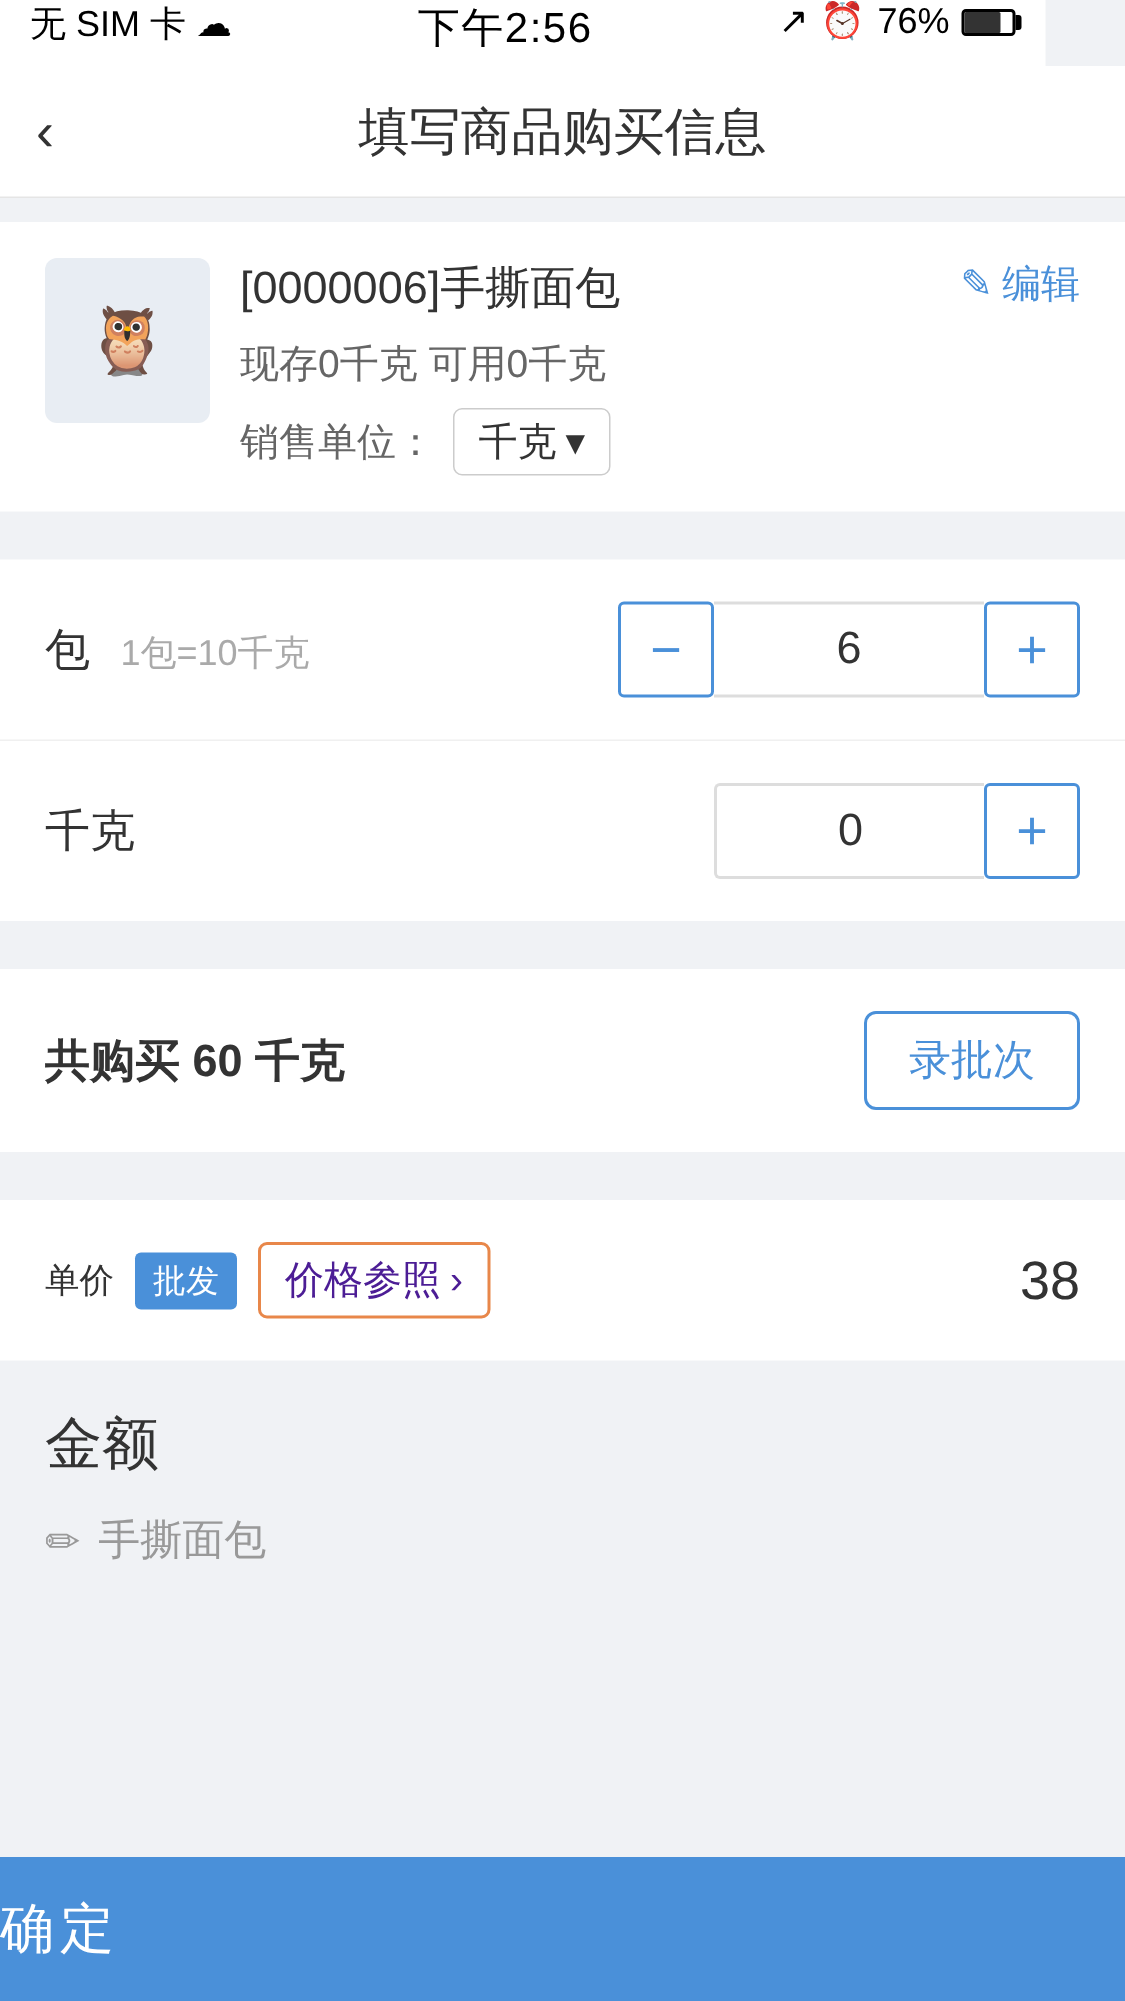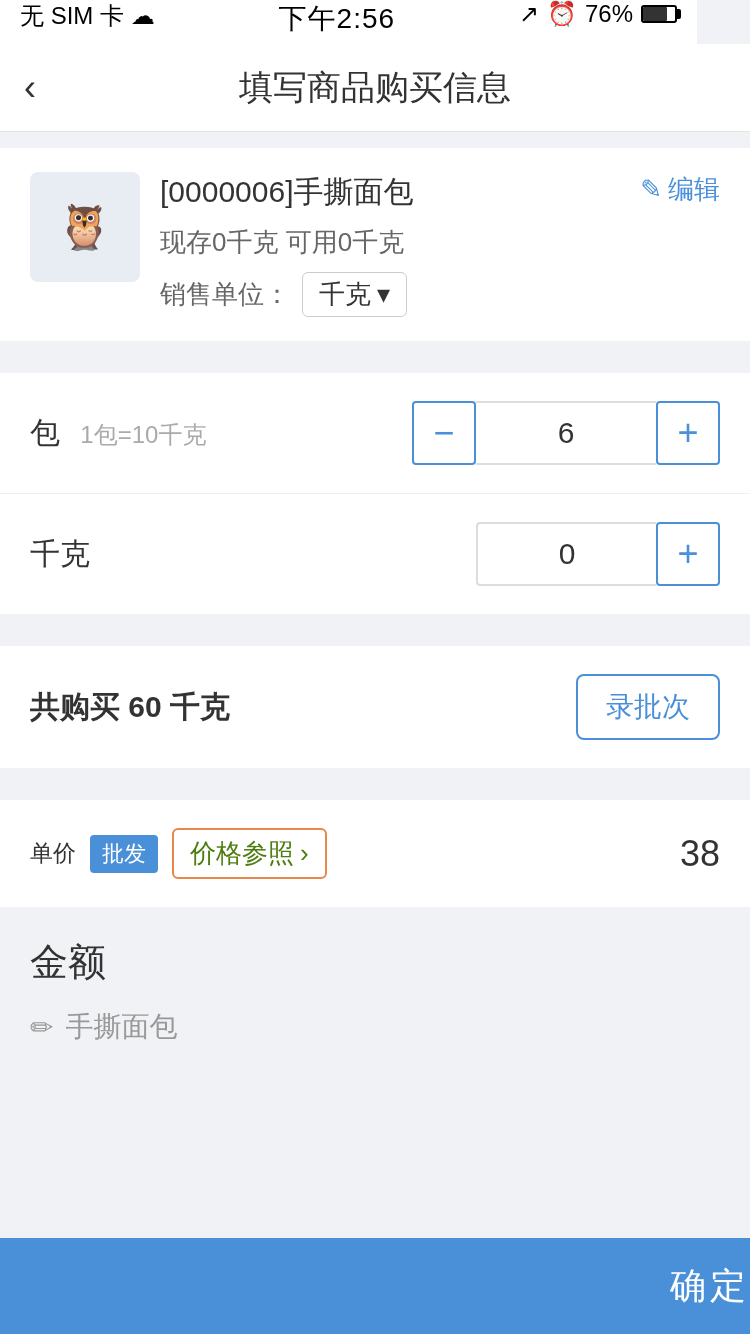--- a/index.html
+++ b/index.html
@@ -238,21 +238,21 @@
     }
     .tag-pifa {
       background: #4a90d9;
       color: #fff;
       font-size: 22px;
       padding: 4px 12px;
       border-radius: 4px;
     }
     .price-ref-btn {
       border: 2px solid #e8874a;
-      color: #4d7c0f;
+      color: #4c1d95;
       background: #fff;
       border-radius: 6px;
       padding: 6px 16px;
       font-size: 26px;
       display: flex;
       align-items: center;
       gap: 6px;
       cursor: pointer;
     }
     .price-value {
@@ -301,21 +301,21 @@
     
     .confirm-btn-wrap {
       position: fixed;
       bottom: 0;
       left: 0;
       width: 750px;
       background: #4a90d9;
       height: 96px;
       display: flex;
       align-items: center;
-      justify-content: flex-end;
+      justify-content: flex-start;
       cursor: pointer;
     }
     .confirm-btn-text {
       font-size: 36px;
       color: #fff;
       font-weight: 500;
       letter-spacing: 4px;
     }
 
     

